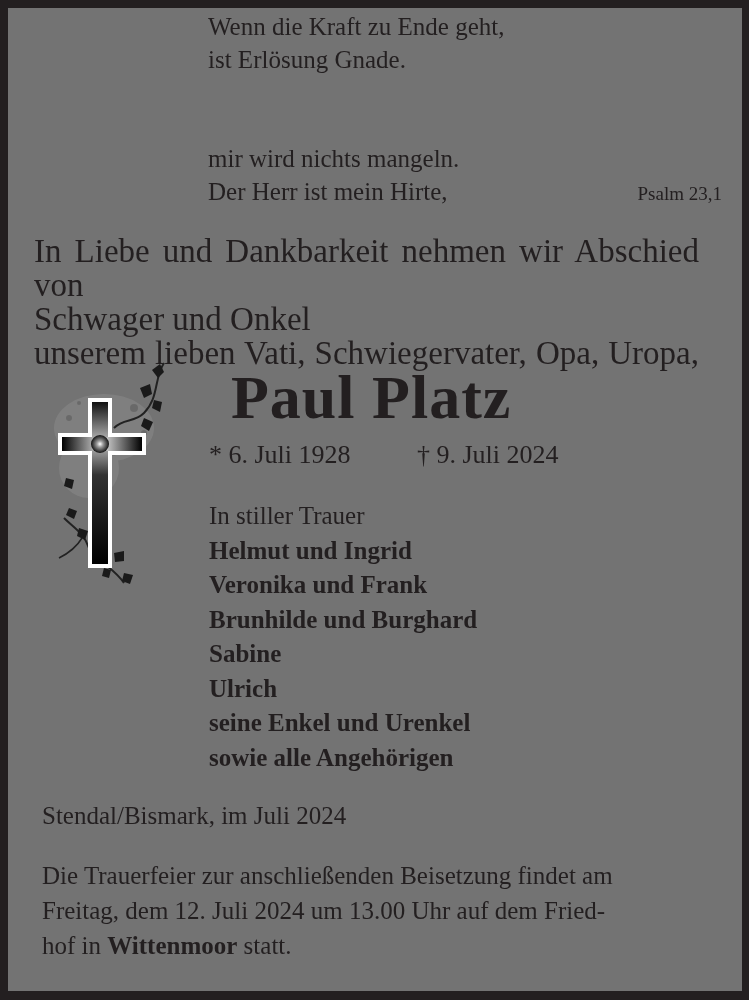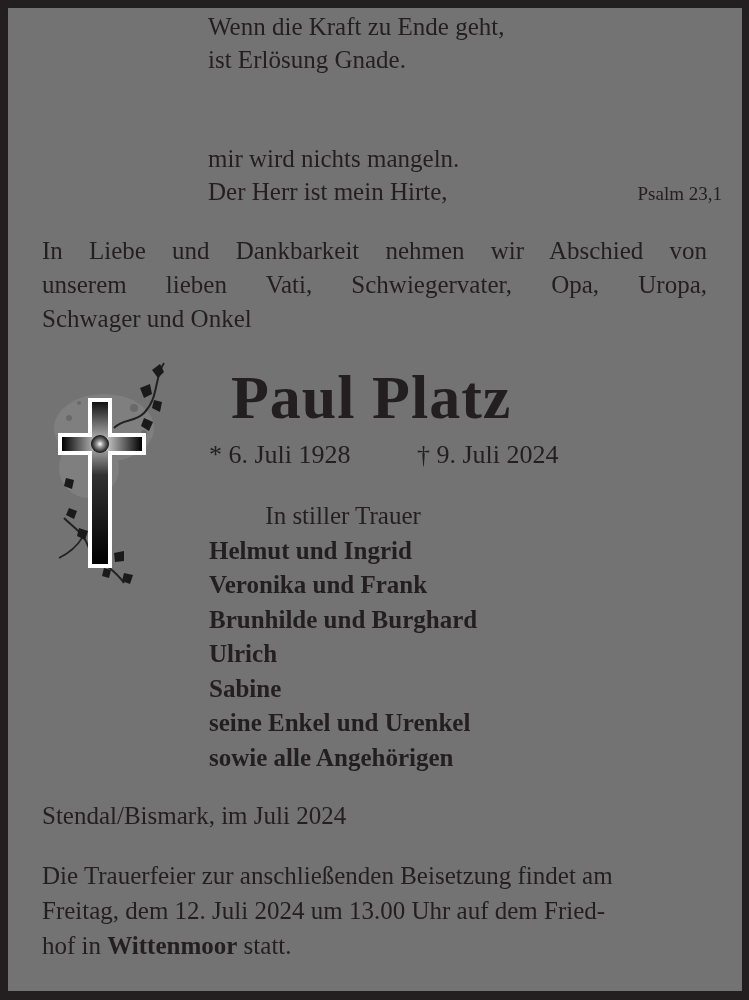--- a/index.html
+++ b/index.html
@@ -16,31 +16,31 @@
       left: 8px; top: 8px;
       width: 742px; height: 940px;
       right: 8px;
       background: #737373;
     }
     .frame { width: calc(749px - 8px - 7px); height: calc(1000px - 8px - 9px); }
     .abs { position: absolute; white-space: nowrap; }
     .verse { font-size: 25px; line-height: 33px; }
     .psalm { font-size: 19px; }
     .intro {
-      font-size: 25px; line-height: 34px;
-      left: 34px; width: 665px;
+      font-size: 33px; line-height: 34px;
+      left: 26px; width: 665px;
       text-align: justify; white-space: normal;
     }
     .intro .line { display: block; text-align: justify; text-align-last: justify; }
     .intro .line.last { text-align-last: left; }
     .name { font-size: 62px; font-weight: bold; letter-spacing: 1px; line-height: 1; margin-left: 25px; }
     .dates { font-size: 26px; }
     .mourners { font-size: 25px; line-height: 34.5px; }
     .mourners .b { font-weight: bold; display: block; }
-    .mourners .n { display: block; text-align: center; }
+    .mourners .n { display: block; }
     .footer { font-size: 25px; line-height: 35px; }
     .footer .line { display: block; }
     .cross-wrap { width: 130px; height: 230px; }
   </style>
 </head>
 <body>
 
 <div class="frame">
 
   <div class="abs verse" style="left:200px; top:2px;">
@@ -48,22 +48,22 @@
     <div>ist Erlösung Gnade.</div>
   </div>
   <div class="abs verse" style="left:200px; top:134px;">
     <div>mir wird nichts mangeln.</div>
     <div>Der Herr ist mein Hirte,</div>
   </div>
   <div class="abs psalm" style="right:20px; top:175px;">Psalm 23,1</div>
 
   <div class="abs intro" style="top:226px;">
     <span class="line">In Liebe und Dankbarkeit nehmen wir Abschied von</span>
+    <span class="line last">Schwager und Onkel</span>
     <span class="line">unserem lieben Vati, Schwiegervater, Opa, Uropa,</span>
-    <span class="line last">Schwager und Onkel</span>
   </div>
 
   <div class="abs cross-wrap" style="left:36px; top:350px;">
     <svg width="130" height="230" viewBox="0 0 130 230">
       <defs>
         <radialGradient id="glow" cx="0.5" cy="0.5" r="0.5">
           <stop offset="0" stop-color="#ffffff"></stop>
           <stop offset="0.35" stop-color="#9a9a9a"></stop>
           <stop offset="1" stop-color="#111111"></stop>
         </radialGradient>
@@ -119,22 +119,22 @@
 
   <div class="abs name" style="left:198px; top:358px;">Paul Platz</div>
   <div class="abs dates" style="left:201px; top:432px;">* 6. Juli 1928</div>
   <div class="abs dates" style="left:409px; top:432px;">† 9. Juli 2024</div>
 
   <div class="abs mourners" style="left:201px; top:491px;">
     <span class="n">In stiller Trauer</span>
     <span class="b">Helmut und Ingrid</span>
     <span class="b">Veronika und Frank</span>
     <span class="b">Brunhilde und Burghard</span>
+    <span class="b">Sabine</span>
     <span class="b">Ulrich</span>
-    <span class="b">Sabine</span>
     <span class="b">seine Enkel und Urenkel</span>
     <span class="b">sowie alle Angehörigen</span>
   </div>
 
   <div class="abs footer" style="left:34px; top:790px;">Stendal/Bismark, im Juli 2024</div>
   <div class="abs footer" style="left:34px; top:850px;">
     <span class="line">Die Trauerfeier zur anschließenden Beisetzung findet am</span>
     <span class="line">Freitag, dem 12. Juli 2024 um 13.00 Uhr auf dem Fried-</span>
     <span class="line"><span>hof in </span><b>Wittenmoor</b><span> statt.</span></span>
   </div>

